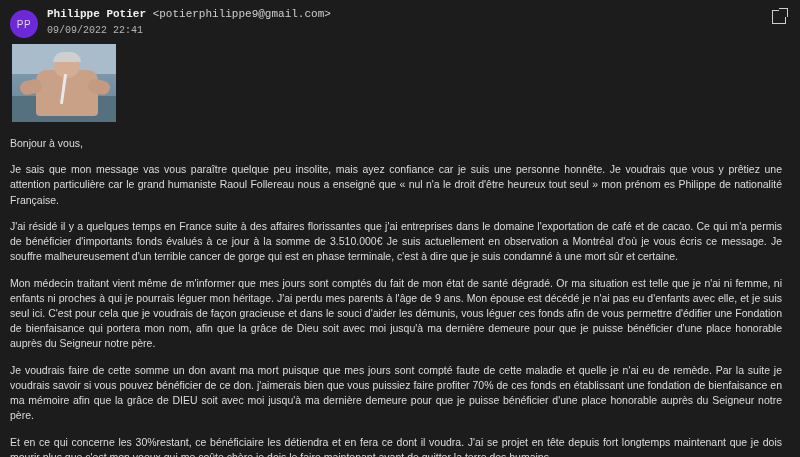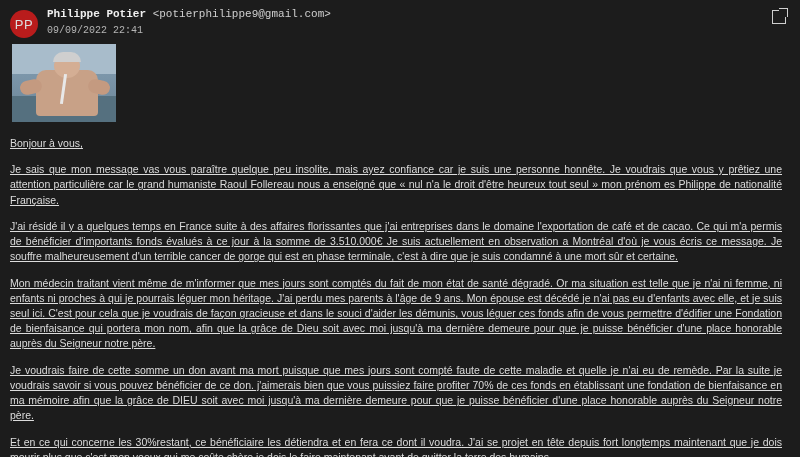--- a/index.html
+++ b/index.html
@@ -25,23 +25,23 @@
     display: flex;
     align-items: flex-start;
     padding: 8px 10px 0 10px;
     height: 40px;
     box-sizing: border-box;
   }
   .avatar {
     width: 28px;
     height: 28px;
     border-radius: 50%;
-    background: #b91c1c;
+    background: #6d28d9;
     color: #ddd;
-    font-size: 13px;
+    font-size: 10px;
     display: flex;
     align-items: center;
     justify-content: center;
     flex: 0 0 auto;
     margin-top: 2px;
     letter-spacing: 0.5px;
   }
   .sender-block {
     margin-left: 9px;
     flex: 1 1 auto;
@@ -162,21 +162,20 @@
   .message {
     margin-top: 14px;
     font-size: 10.5px;
     line-height: 1.45;
     color: #dcdcdc;
     padding-right: 8px;
   }
   .message p {
     margin: 0 0 11px 0;
     text-align: justify;
-    text-decoration: underline;
   }
 </style>
 </head>
 <body>
 
 <div class="email-window">
 
   <div class="header">
     <div class="avatar">PP</div>
     <div class="sender-block">

